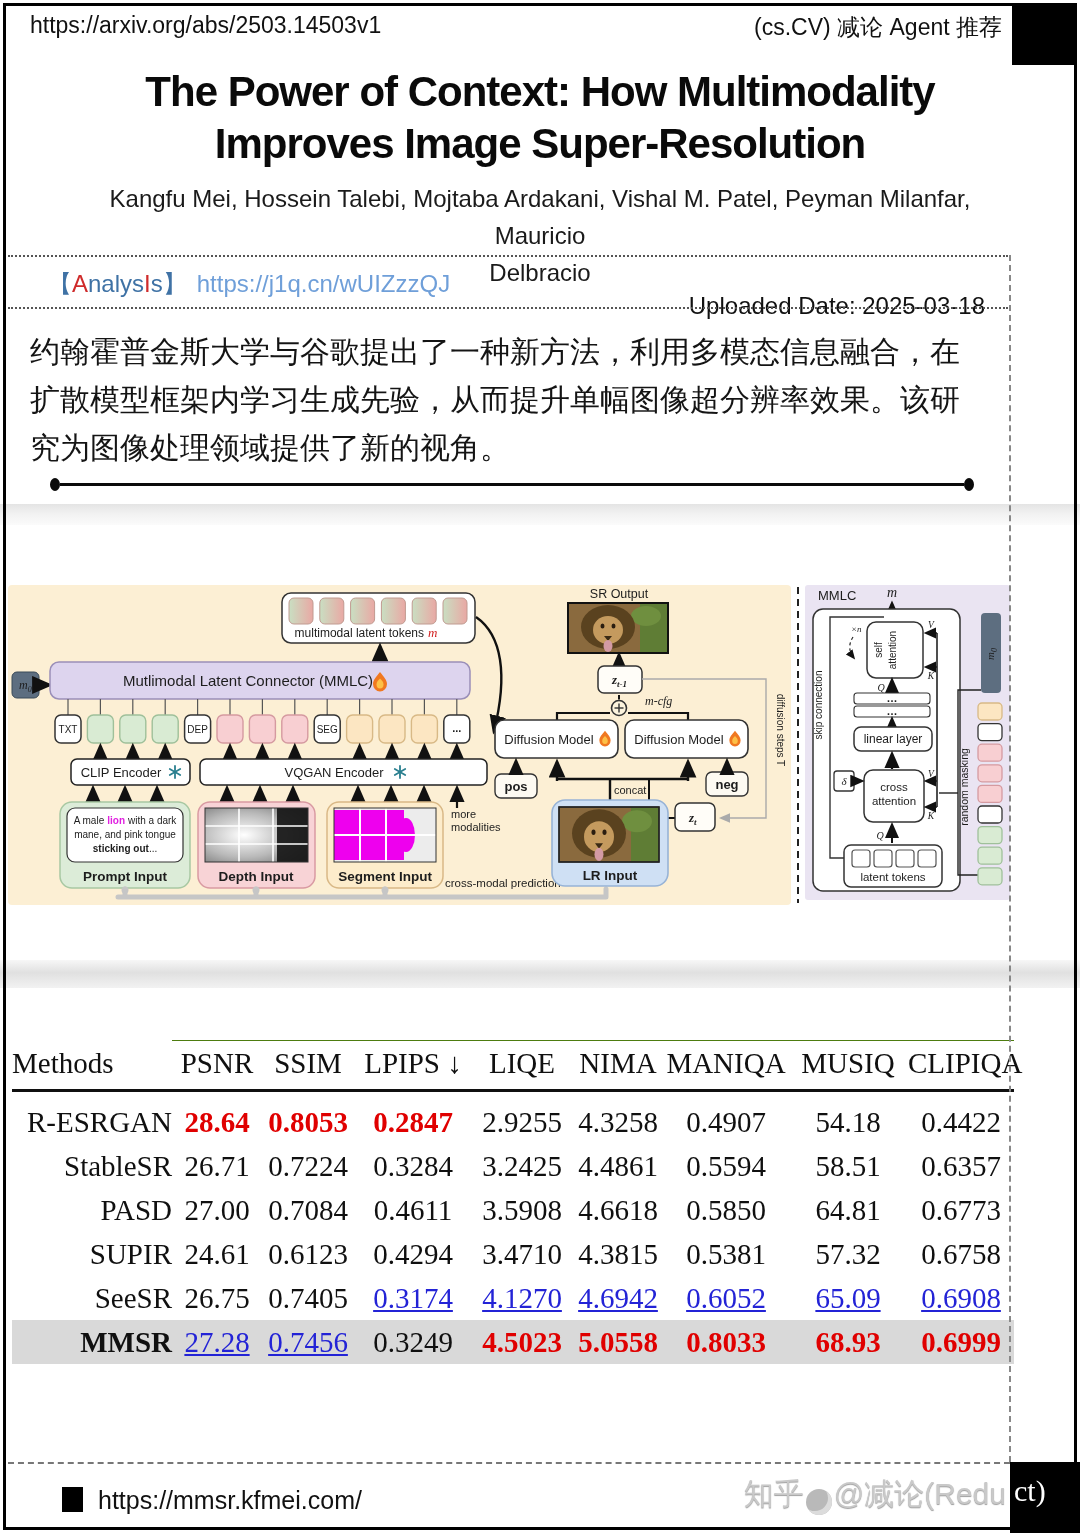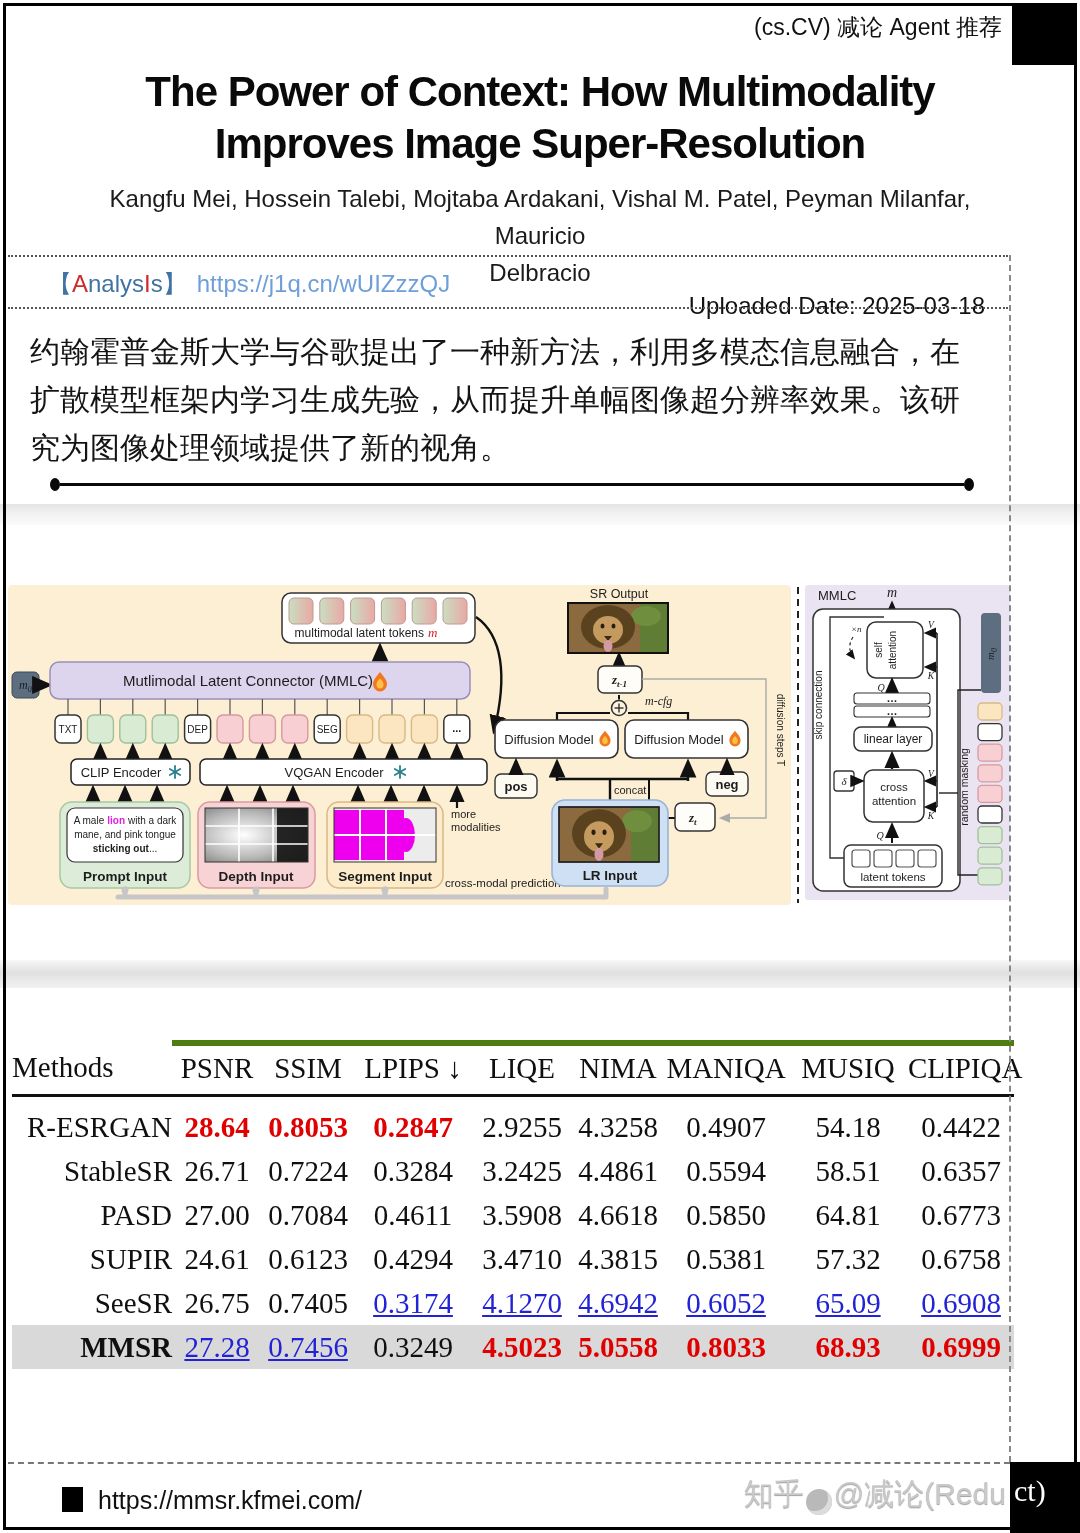--- a/index.html
+++ b/index.html
@@ -43,21 +43,21 @@
   .figure-wrap{position:absolute;left:8px;top:575px;width:1002px;height:330px;}
   svg{display:block;}
   svg text{font-family:"Liberation Sans",sans-serif;fill:#1d1d1d;}
   .math{font-family:"Liberation Serif",serif;font-style:italic;}
 
   
   .table-wrap{position:absolute;left:12px;top:1040px;width:1002px;}
   table{border-collapse:collapse;width:1002px;font-family:"Liberation Serif",serif;color:#101010;table-layout:fixed;}
   thead th{font-weight:normal;font-size:29px;padding:6px 0 9px 0;border-bottom:3px solid #101010;}
   th.col-methods{text-align:left;width:160px;}
-  th.col-metric{border-top:6px solid #4d7c0f;text-align:center;}
+  th.col-metric{border-top:1px solid #4d7c0f;text-align:center;}
   th:nth-child(2){width:90px;} th:nth-child(3){width:92px;} th:nth-child(4){width:118px;}
   th:nth-child(5){width:100px;} th:nth-child(6){width:92px;} th:nth-child(7){width:124px;}
   th:nth-child(8){width:120px;} th:nth-child(9){width:106px;margin-left:24px;}
   tbody td{font-size:29px;text-align:center;height:44px;padding:0;}
   tbody td.method{text-align:right;}
   tbody tr:first-child td{padding-top:8px;}
   tr.hl{background:#d9d9d9;}
   tr.hl td.method{font-weight:bold;}
   td.best{color:#e00000;font-weight:bold;}
   td.second{color:#2323d6;text-decoration:underline;}
@@ -74,20 +74,21 @@
   .black-corner{position:absolute;left:1010px;top:1462px;width:70px;height:71px;background:#000;z-index:50;
                 color:#fff;font-size:30px;padding-top:12px;box-sizing:border-box;text-align:left;padding-left:4px;
                 font-family:Liberation Serif, serif;}
 </style>
 </head>
 <body>
 
 <div class="page">
   <div class="frame"></div>
 
+  <div class="topbar-url">https://arxiv.org/abs/2503.14503v1</div>
   <div class="topbar-right">(cs.CV) 减论 Agent 推荐</div>
   <div class="corner-square"></div>
 
   <div class="title">
     <div>The Power of Context: How Multimodality</div>
     <div>Improves Image Super-Resolution</div>
   </div>
   <div class="authors">
     <div>Kangfu Mei, Hossein Talebi, Mojtaba Ardakani, Vishal M. Patel, Peyman Milanfar, Mauricio</div>
     <div>Delbracio</div>

